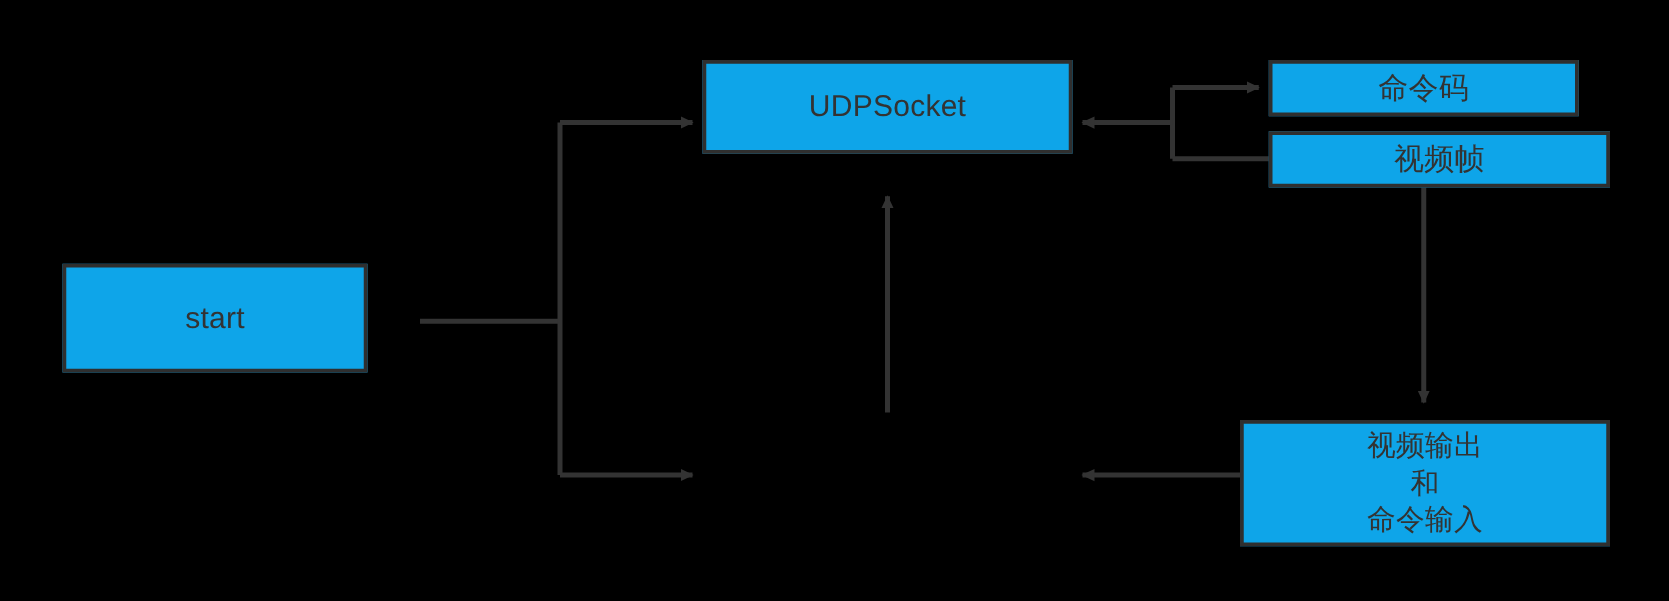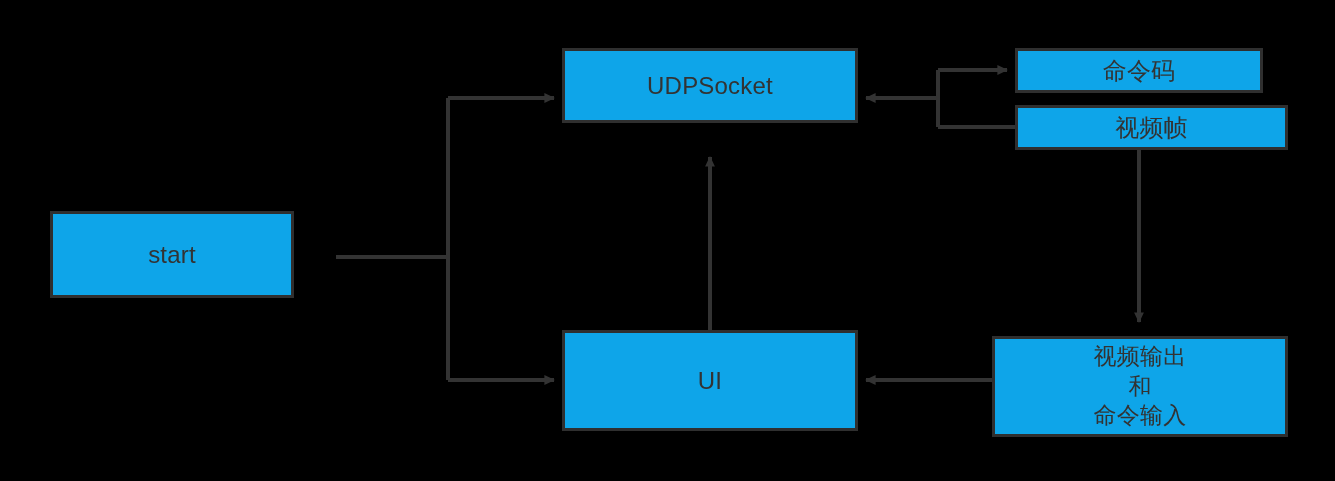--- a/index.html
+++ b/index.html
@@ -74,21 +74,20 @@
       <path d="M1139,150 L1139,322" marker-end="url(#ah)"></path>
 
       <path d="M992,380 L866,380" marker-end="url(#ah)"></path>
     </g>
   </svg>
 
   <div class="node" style="left:50px; top:211px; width:244px; height:87px;">start</div>
 
   <div class="node" style="left:562px; top:48px; width:296px; height:75px;">UDPSocket</div>
 
-  <div class="node" style="left:562px; top:330px; width:296px; height:101px;">UI</div>
 
   <div class="node" style="left:1015px; top:48px; width:248px; height:45px;">命令码</div>
 
   <div class="node" style="left:1015px; top:105px; width:273px; height:45px;">视频帧</div>
 
   <div class="node multiline" style="left:992px; top:336px; width:296px; height:101px;">视频输出
 和
 命令输入</div>
 
 </div>

